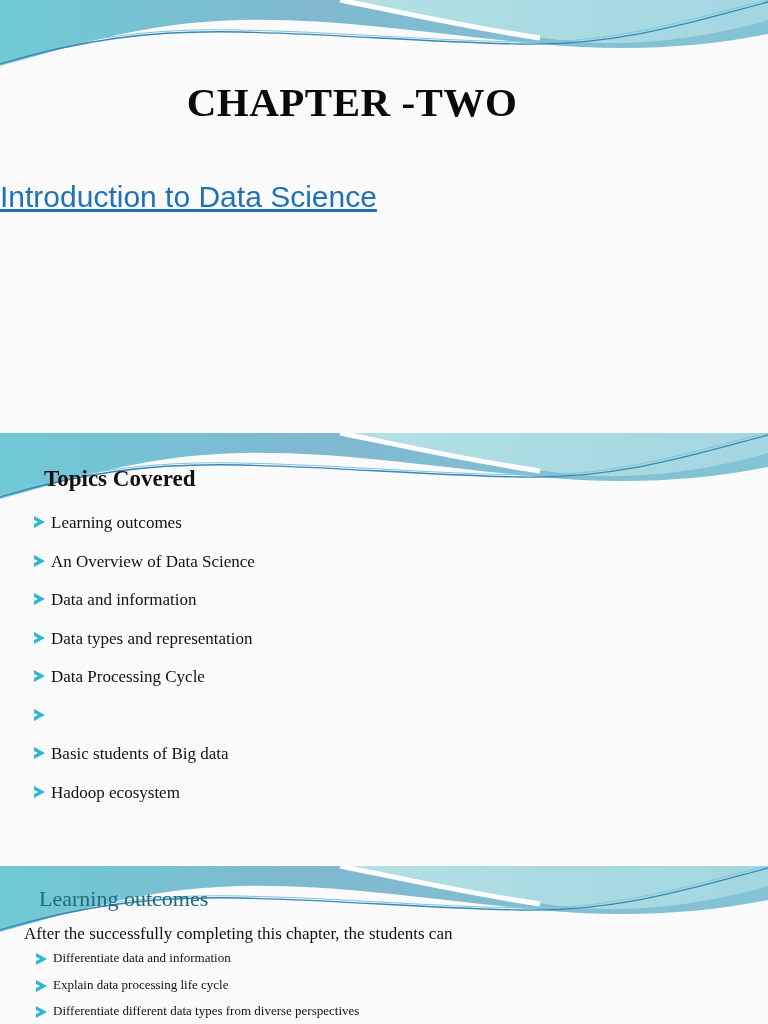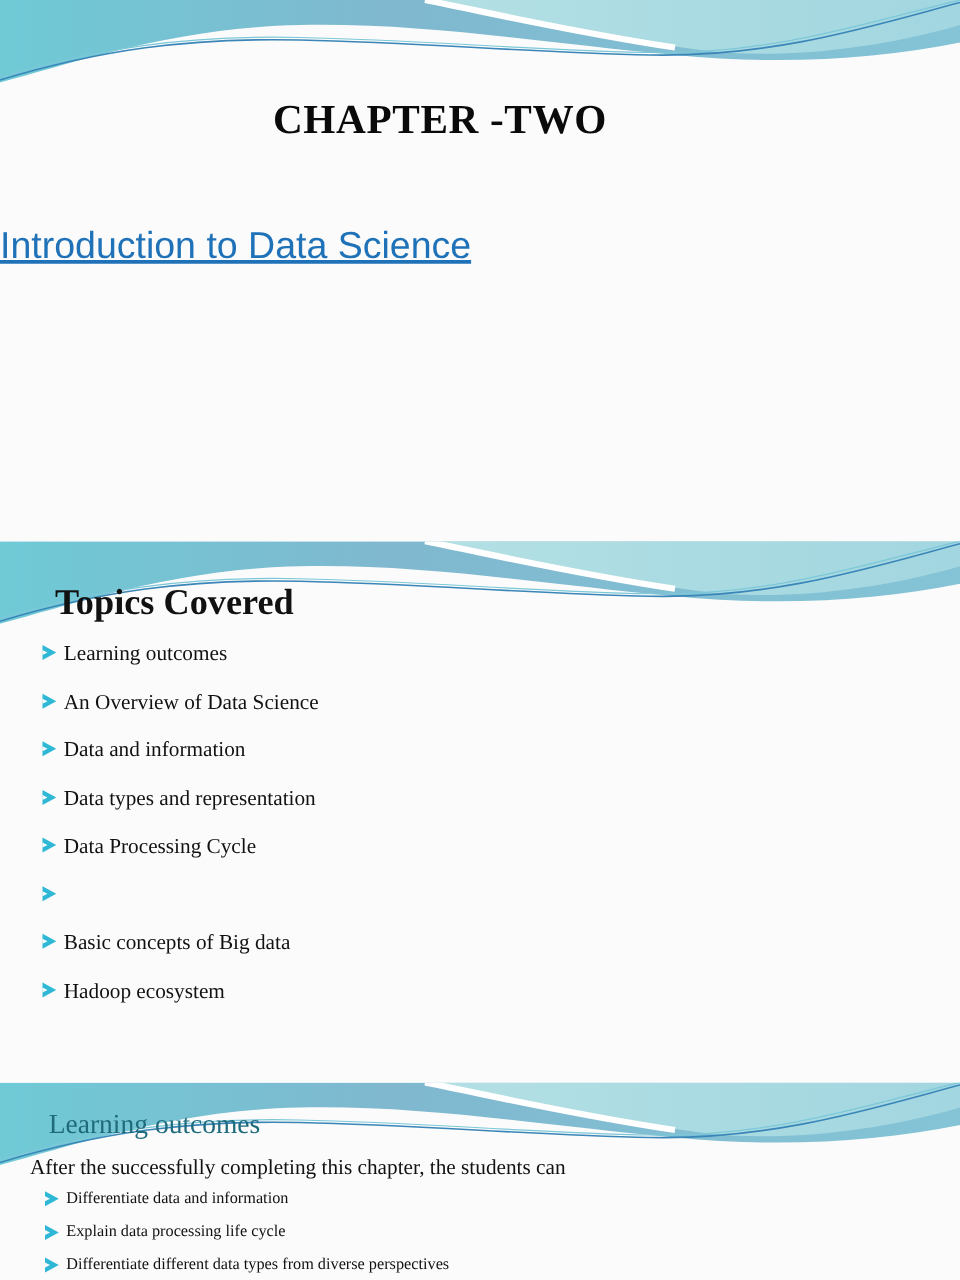--- a/index.html
+++ b/index.html
@@ -13,32 +13,32 @@
     background: #fbfbfb; overflow: hidden;
   }
   .slide .wave { position: absolute; left: 0; top: 0; width: 768px; height: 80px; }
   #slide1 { top: 0; }
   #slide2 { top: 433px; }
   #slide3 { top: 866px; height: 158px; }
 
   .chapter-title {
     position: absolute; left: 0; width: 704px; top: 78px;
     text-align: center; font-family: "Liberation Serif", serif;
-    font-weight: bold; font-size: 33px; color: #0a0a0a; letter-spacing: 0.5px;
+    font-weight: bold; font-size: 41px; color: #0a0a0a; letter-spacing: 0.5px;
   }
   .subtitle {
     position: absolute; left: 0; width: 745px; top: 180px;
     text-align: left; font-family: "Liberation Sans", "DejaVu Sans", sans-serif;
     font-size: 30px; color: #1f72b8; text-decoration: underline;
   }
 
   .topics-title {
     position: absolute; left: 44px; top: 33px;
     font-family: "Liberation Serif", serif; font-weight: bold;
-    font-size: 29px; color: #111;
+    font-size: 23px; color: #111;
   }
   .topics-list {
     position: absolute; left: 34px; top: 80px; margin: 0; padding: 0; list-style: none;
   }
   .topics-list li {
     height: 38.5px; display: flex; align-items: flex-start;
     font-family: "Liberation Serif", serif; font-size: 17px; color: #111;
   }
   .arrow {
     display: inline-block; width: 0; height: 0;
@@ -134,21 +134,21 @@
       </li>
     <li>
         <span class="arrow"></span>
         <span>Data Processing Cycle</span>
       </li>
     <li>
         <span class="arrow"></span>
       </li>
     <li>
         <span class="arrow"></span>
-        <span>Basic concepts of Big data</span>
+        <span>Basic students of Big data</span>
       </li>
     <li>
         <span class="arrow"></span>
         <span>Hadoop ecosystem</span>
       </li>
   </ul>
 </div>
 
 <div class="slide" id="slide3">
   <svg class="wave" viewBox="0 0 768 80" preserveAspectRatio="none">

